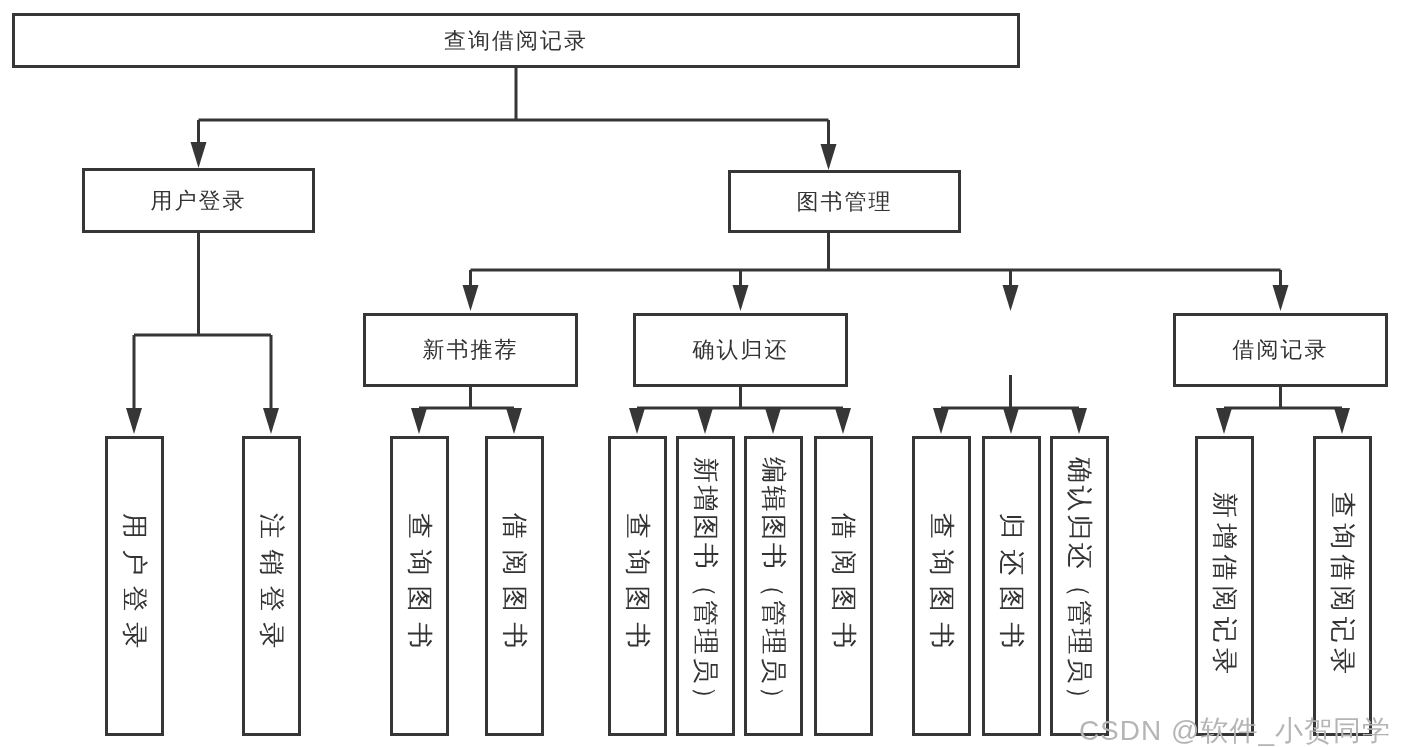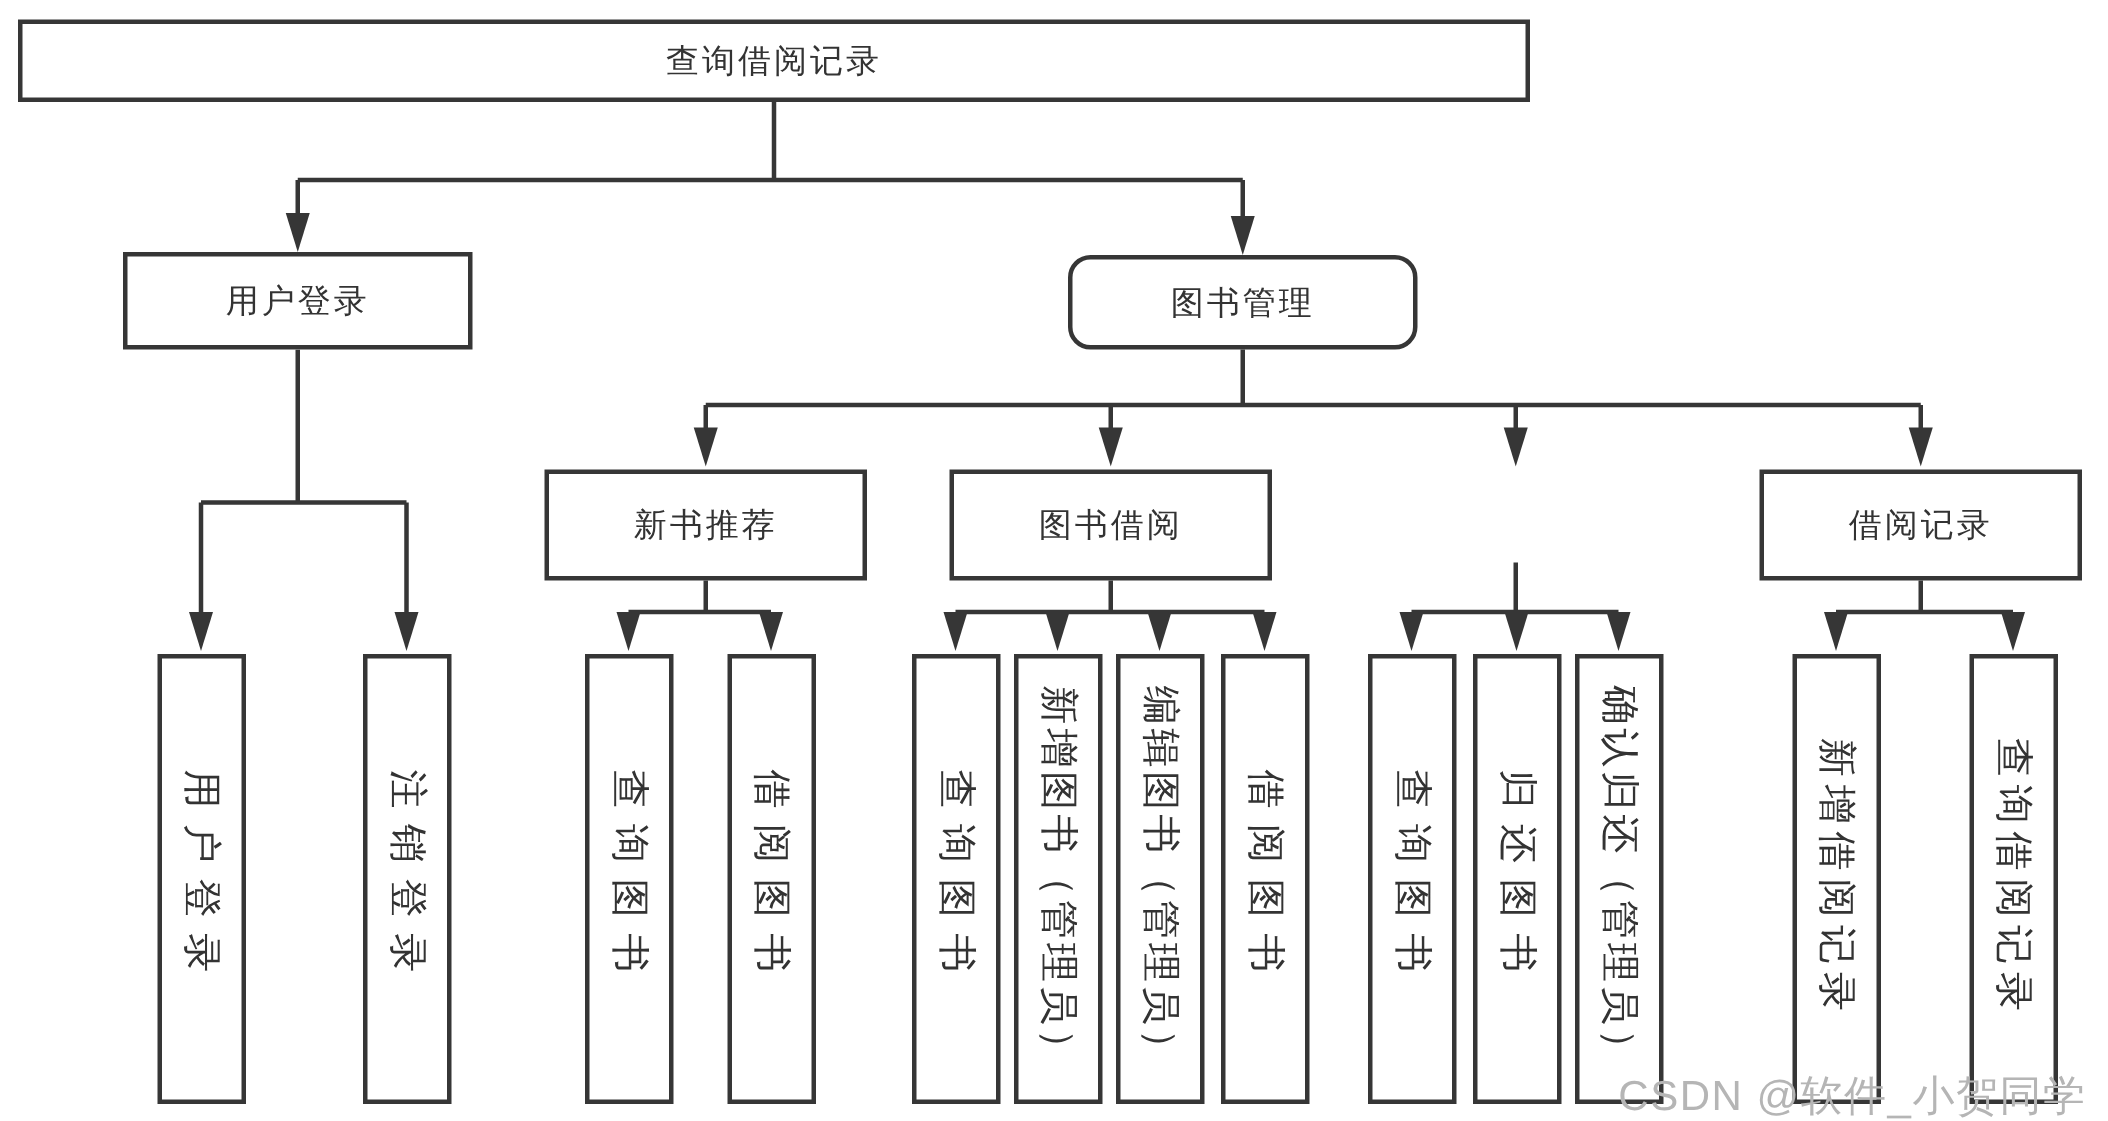--- a/index.html
+++ b/index.html
@@ -24,21 +24,21 @@
     color: #333333;
     display: flex;
     align-items: center;
     justify-content: center;
     text-align: center;
     white-space: nowrap;
   }
   .hbox { font-size: 22px; letter-spacing: 2px; }
   .root { left: 12px;  top: 13px;  width: 1008px; height: 55px; }
   .l2a  { left: 82px;  top: 168px; width: 233px;  height: 65px; }
-  .l2b  { left: 712px; top: 170px; width: 233px;  height: 63px; border-radius: 15px; }
+  .l2b  { left: 728px; top: 170px; width: 233px;  height: 63px; }
   .cat  { top: 313px; width: 215px; height: 74px; }
   .leaf {
     top: 436px;
     width: 59px;
     height: 300px;
     font-size: 26px;
     writing-mode: vertical-rl;
     text-orientation: sideways;
   }
   .ls4 { letter-spacing: 0.40em; } 
@@ -92,21 +92,21 @@
       <polygon points="1334,408 1350,408 1342,434"></polygon>
     </g>
   </svg>
 
   <div class="box hbox root">查询借阅记录</div>
 
   <div class="box hbox l2a">用户登录</div>
   <div class="box hbox l2b">图书管理</div>
 
   <div class="box hbox cat" style="left:363px">新书推荐</div>
-  <div class="box hbox cat" style="left:633px">图书借阅</div>
+  <div class="box hbox cat" style="left:633px">确认归还</div>
   <div class="box hbox cat" style="left:1173px">借阅记录</div>
 
   <div class="box leaf ls4" style="left:105px">用户登录</div>
   <div class="box leaf ls4" style="left:242px">注销登录</div>
 
   <div class="box leaf ls4" style="left:390px">查询图书</div>
   <div class="box leaf ls4" style="left:485px">借阅图书</div>
 
   <div class="box leaf ls4" style="left:608px">查询图书</div>
   <div class="box leaf ls9" style="left:676px">新增图书（管理员）</div>

